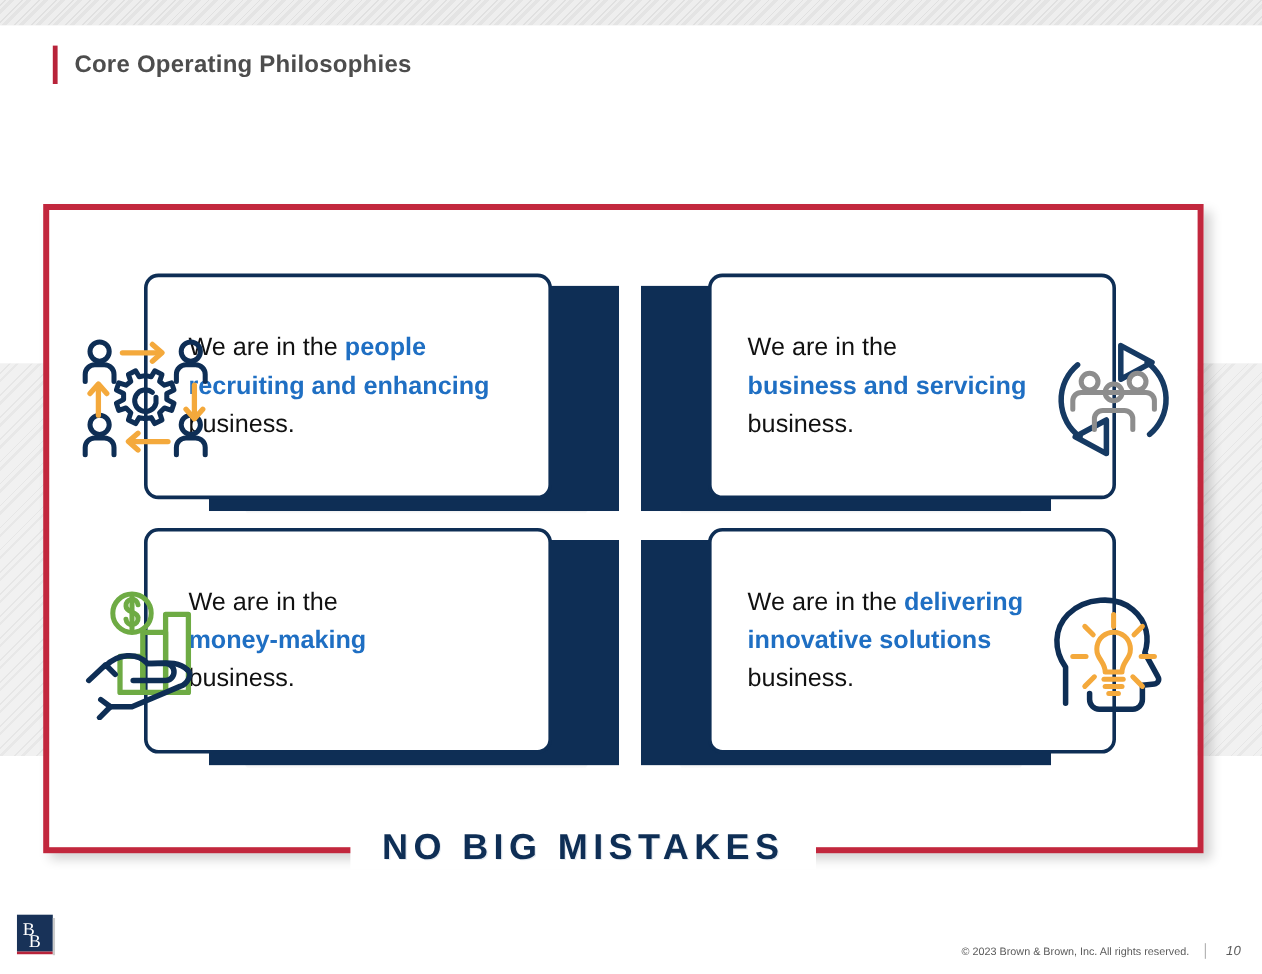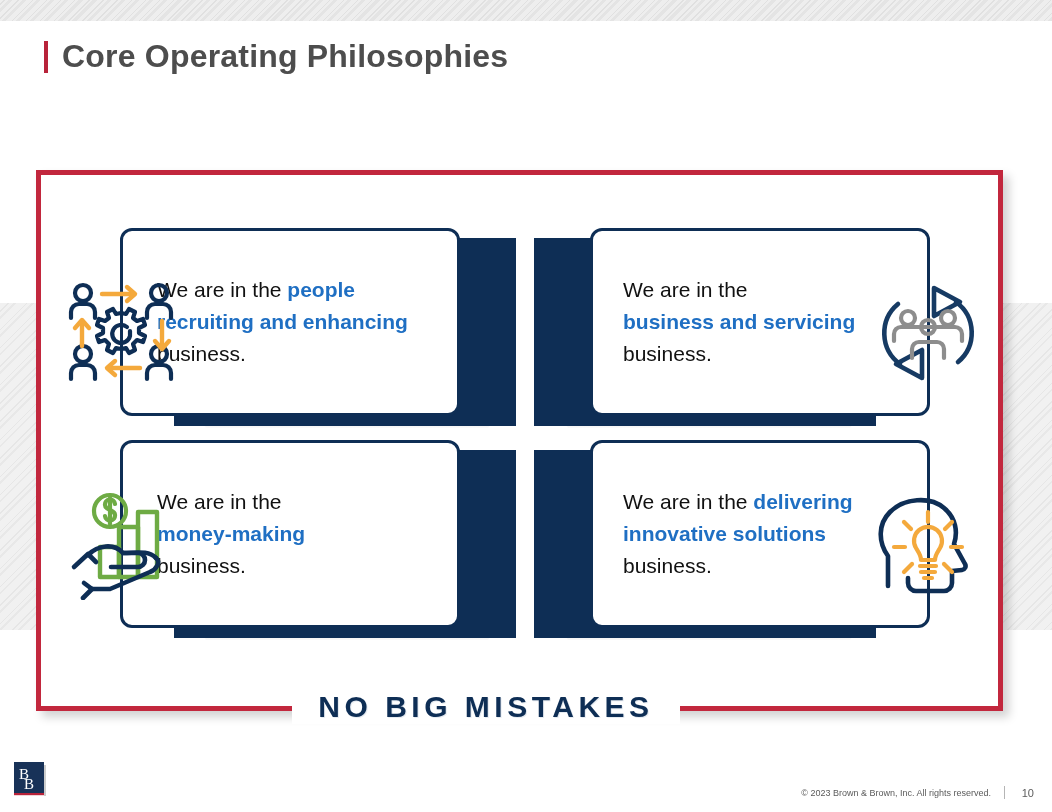--- a/index.html
+++ b/index.html
@@ -40,21 +40,21 @@
   
   #header{
     position:absolute;left:44px;top:38px;
     display:flex;align-items:center;
   }
   #title-accent{
     width:4px;height:32px;background:#b8233a;margin-right:14px;
     flex:0 0 auto;
   }
   #page-title{
-    font-size:32px;font-weight:bold;color:#4d4d4d;
+    font-size:20px;font-weight:bold;color:#4d4d4d;
     letter-spacing:0.2px;white-space:nowrap;
   }
 
   
   #red-frame{
     position:absolute;left:36px;top:170px;
     width:967px;height:541px;
     border:5px solid #c2273d;
     box-sizing:border-box;
     background:transparent;
@@ -151,21 +151,21 @@
     position:absolute;left:14px;top:762px;width:32px;height:36px;
   }
   #footer-right{
     position:absolute;right:18px;top:786px;
     display:flex;align-items:center;gap:13px;
     font-size:9px;color:#5b5b5b;
   }
   #footer-divider{
     width:1px;height:13px;background:#b5b5b5;display:inline-block;
   }
-  #footer-page{font-size:11px;color:#5b5b5b;min-width:16px;text-align:right;}
+  #footer-page{font-size:11px;color:#5b5b5b;min-width:16px;text-align:right;font-style:italic;}
 </style>
 </head>
 <body>
 
 <div id="stripe-band"></div>
 
 <div class="side-band" id="side-band-left"></div>
 <div class="side-band" id="side-band-right"></div>
 
 <div id="header">

